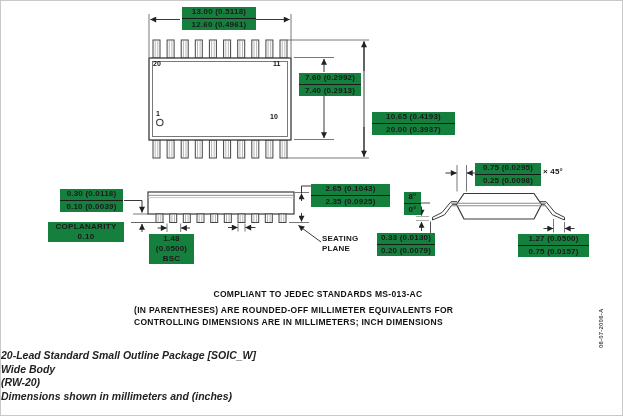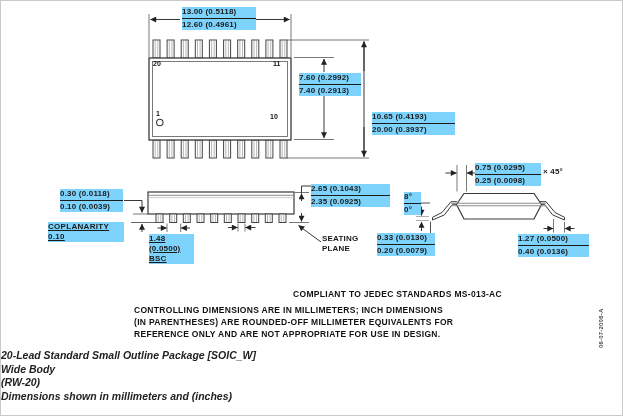--- a/index.html
+++ b/index.html
@@ -3,38 +3,38 @@
 <meta charset="utf-8">
 <style>
   html,body{margin:0;padding:0;background:#fff;}
   .canvas{
     position:relative;width:623px;height:416px;background:#fff;
     border:1px solid #c9c9c9;box-sizing:border-box;overflow:hidden;
     font-family:"Liberation Sans",sans-serif;
   }
   .canvas svg{position:absolute;left:0;top:0;}
   .dim{
-    position:absolute;text-align:left;background:#7dd3fc;
+    position:absolute;text-align:center;background:#15803d;
     font:bold 8px/10px "Liberation Sans",sans-serif;color:#1a1a1a;letter-spacing:.2px;
     white-space:nowrap;
   }
   .dim .num{border-bottom:1.2px solid #1a1a1a;padding-bottom:1px;margin-bottom:1px;}
-  .dim.plain div{border:none;text-decoration:underline;}
+  .dim.plain div{border:none;}
   .lbl{
     position:absolute;font:bold 8px/10px "Liberation Sans",sans-serif;
     color:#1a1a1a;letter-spacing:.2px;white-space:nowrap;
   }
   .pin-num{
     position:absolute;font:bold 7px/8px "Liberation Sans",sans-serif;color:#111;
   }
   .notes{
     position:absolute;left:133px;top:287px;width:368px;
     font:bold 8.5px/12px "Liberation Sans",sans-serif;color:#111;letter-spacing:.3px;
   }
-  .notes .center{text-align:right;margin-bottom:4px;}
+  .notes .center{text-align:center;margin-bottom:4px;}
   .title-block{
     position:absolute;left:0;top:348px;width:623px;text-align:left;
     font:bold italic 10.5px/13.5px "Liberation Sans",sans-serif;color:#222;
   }
   .rev{
     position:absolute;left:597px;top:347px;transform:rotate(-90deg);
     transform-origin:0 0;font:bold 6px/7px "Liberation Sans",sans-serif;
     color:#444;letter-spacing:.2px;white-space:nowrap;
   }
 </style>
@@ -237,28 +237,27 @@
     <div>0°</div>
   </div>
 
   <div class="dim" style="left:376px;top:232px;width:58px">
     <div class="num">0.33 (0.0130)</div>
     <div>0.20 (0.0079)</div>
   </div>
 
   <div class="dim" style="left:517px;top:233px;width:71px">
     <div class="num">1.27 (0.0500)</div>
-    <div>0.40 (0.0136)</div>
+    <div>0.75 (0.0157)</div>
   </div>
 
   <div class="notes">
     <div class="center">COMPLIANT TO JEDEC STANDARDS MS-013-AC</div>
+    <div>(IN PARENTHESES) ARE ROUNDED-OFF MILLIMETER EQUIVALENTS FOR</div>
     <div>CONTROLLING DIMENSIONS ARE IN MILLIMETERS; INCH DIMENSIONS</div>
-    <div>(IN PARENTHESES) ARE ROUNDED-OFF MILLIMETER EQUIVALENTS FOR</div>
-    <div>REFERENCE ONLY AND ARE NOT APPROPRIATE FOR USE IN DESIGN.</div>
   </div>
 
   <div class="title-block">
     <div>20-Lead Standard Small Outline Package [SOIC_W]</div>
     <div>Wide Body</div>
     <div>(RW-20)</div>
     <div>Dimensions shown in millimeters and (inches)</div>
   </div>
 
   <div class="rev">06-07-2006-A</div>

